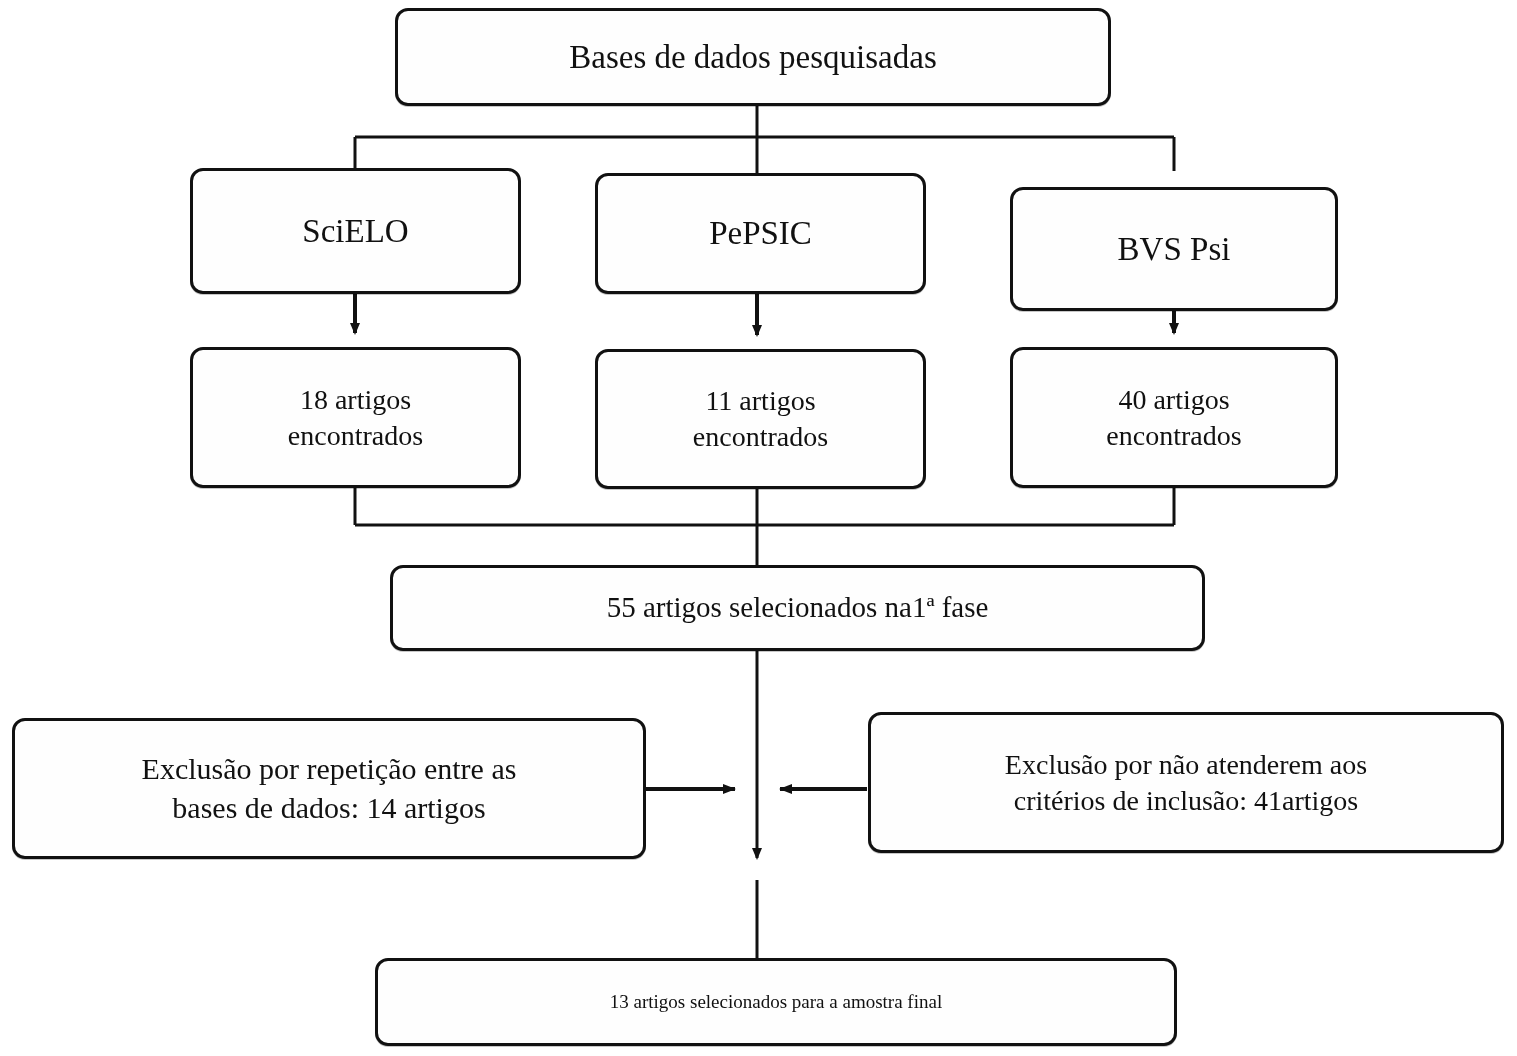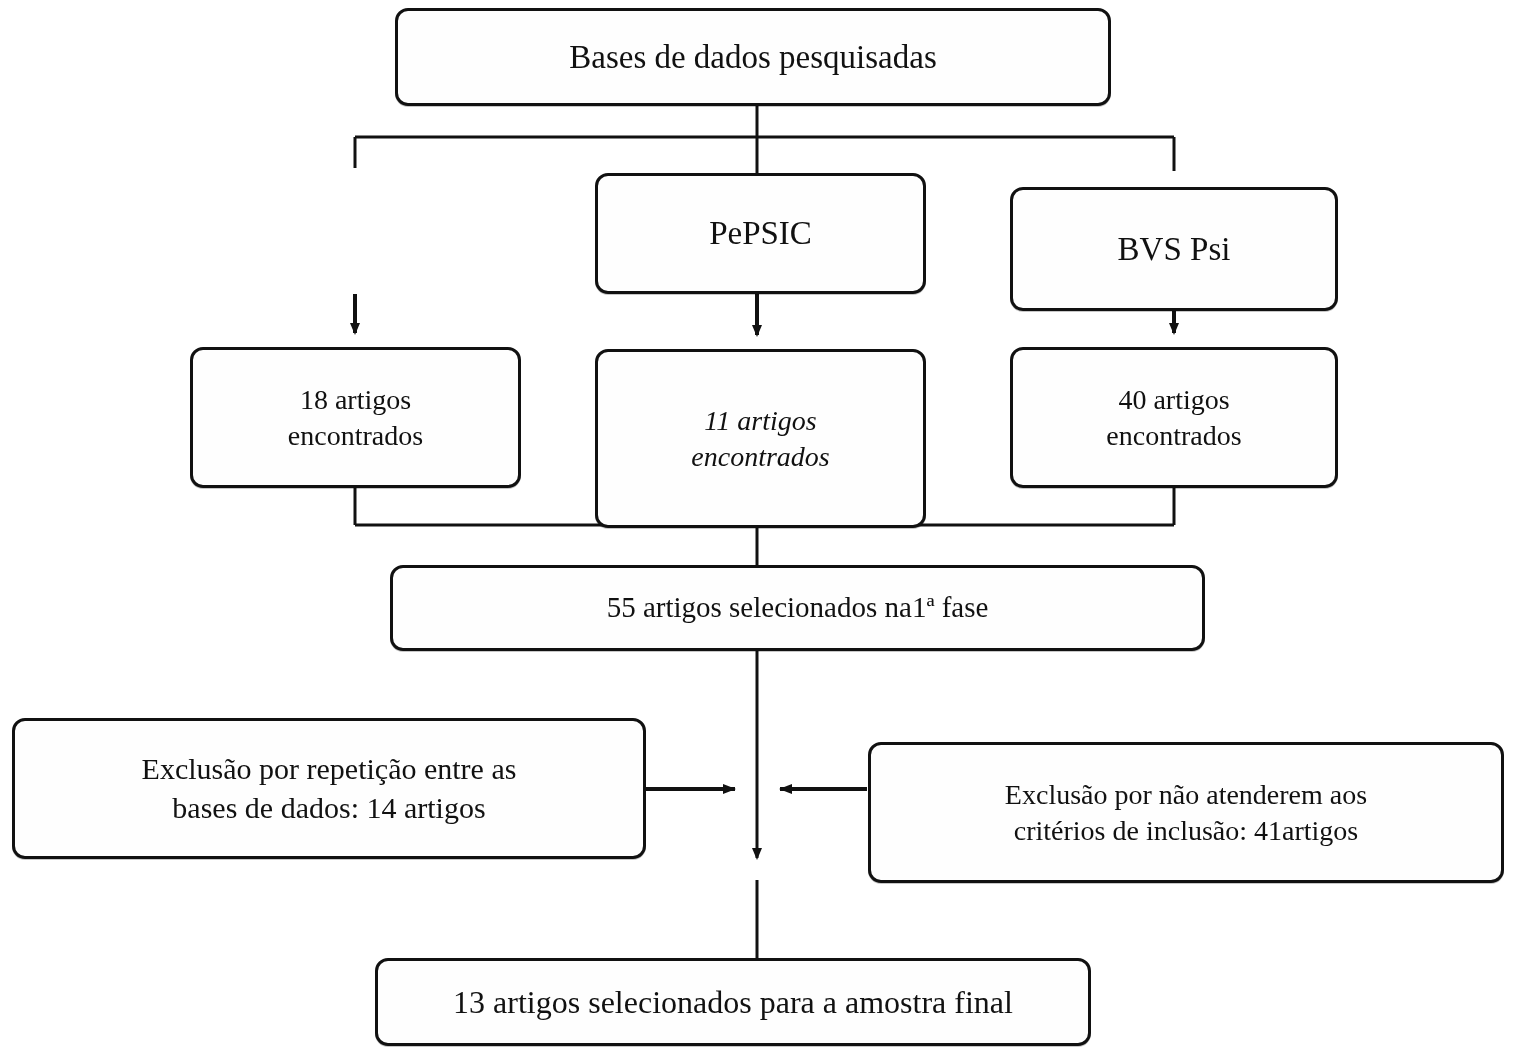--- a/index.html
+++ b/index.html
@@ -48,29 +48,29 @@
   }
 
   
   #node-root      { left: 395px;  top: 8px;   width: 716px; height: 98px;  font-size: 33px; }
 
   #node-db-0      { left: 190px;  top: 168px; width: 331px; height: 126px; font-size: 33px; }
   #node-db-1      { left: 595px;  top: 173px; width: 331px; height: 121px; font-size: 33px; justify-content: center; }
   #node-db-2      { left: 1010px; top: 187px; width: 328px; height: 124px; font-size: 33px; }
 
   #node-cnt-0     { left: 190px;  top: 347px; width: 331px; height: 141px; font-size: 28px; }
-  #node-cnt-1     { left: 595px;  top: 349px; width: 331px; height: 179px; font-size: 28px; font-style: italic; }
+  #node-cnt-1     { left: 595px;  top: 349px; width: 331px; height: 140px; font-size: 28px; }
   #node-cnt-2     { left: 1010px; top: 347px; width: 328px; height: 141px; font-size: 28px; }
 
   #node-phase1    { left: 390px;  top: 565px; width: 815px; height: 86px;  font-size: 29px; }
 
   #node-excl-left { left: 12px;   top: 718px; width: 634px; height: 141px; font-size: 30px; }
-  #node-excl-right{ left: 868px;  top: 742px; width: 636px; height: 141px; font-size: 28px; }
+  #node-excl-right{ left: 868px;  top: 712px; width: 636px; height: 141px; font-size: 28px; }
 
-  #node-final     { left: 375px;  top: 958px; width: 716px; height: 88px;  font-size: 32px; }
+  #node-final     { left: 375px;  top: 958px; width: 802px; height: 88px;  font-size: 19px; }
 </style>
 </head>
 <body>
 
 <div id="stage">
 
   <svg class="connectors" viewBox="0 0 1517 1056">
     <defs>
       <marker id="arrow-down" markerWidth="14" markerHeight="14" refX="5" refY="10" orient="0" markerUnits="userSpaceOnUse">
         <path d="M0,0 L10,0 L5,12 Z" fill="#111111"></path>
@@ -119,20 +119,23 @@
 
     <g>
       <path d="M867,789 L780,789" stroke="#111111" stroke-width="4" fill="none" marker-end="url(#arrow-left-head)"></path>
     </g>
   </svg>
 
   <div class="node" id="node-root">
     <span class="label">Bases de dados pesquisadas</span>
   </div>
 
+  <div class="node" id="node-db-0">
+    <span class="label">SciELO</span>
+  </div>
   <div class="node" id="node-db-1">
     <span class="label">PePSIC</span>
   </div>
   <div class="node" id="node-db-2">
     <span class="label">BVS Psi</span>
   </div>
 
   <div class="node" id="node-cnt-0">
     <span class="label">18 artigos
 encontrados</span>

